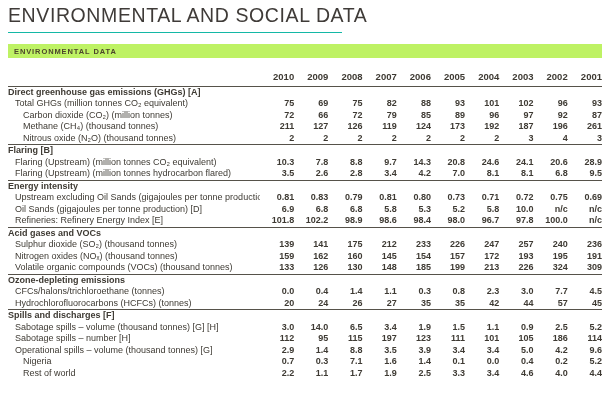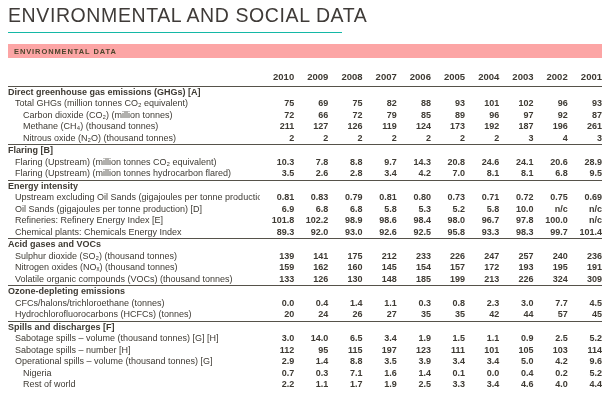--- a/index.html
+++ b/index.html
@@ -60,21 +60,21 @@
     text-align:right;
     font-weight:bold;
   }
 </style>
 </head>
 <body>
 
 <div class="page">
   <h1>ENVIRONMENTAL AND SOCIAL DATA</h1>
 
-  <div class="banner" style="background: #fca5a5;">
+  <div class="banner" style="background: #bef264;">
     <span>ENVIRONMENTAL DATA</span>
   </div>
 
   <table>
     <colgroup>
       <col class="label-col">
       <col>
         <col>
         <col>
         <col>
@@ -220,33 +220,20 @@
           <td class="val">102.2</td>
           <td class="val">98.9</td>
           <td class="val">98.6</td>
           <td class="val">98.4</td>
           <td class="val">98.0</td>
           <td class="val">96.7</td>
           <td class="val">97.8</td>
           <td class="val">100.0</td>
           <td class="val">n/c</td>
         </tr>
-        <tr>
-          <td class="label indent1">Chemical plants: Chemicals Energy Index</td>
-          <td class="val">89.3</td>
-          <td class="val">92.0</td>
-          <td class="val">93.0</td>
-          <td class="val">92.6</td>
-          <td class="val">92.5</td>
-          <td class="val">95.8</td>
-          <td class="val">93.3</td>
-          <td class="val">98.3</td>
-          <td class="val">99.7</td>
-          <td class="val">101.4</td>
-        </tr>
         <tr class="section-row">
           <td colspan="11">Acid gases and VOCs</td>
         </tr>
         <tr>
           <td class="label indent1">Sulphur dioxide (SO₂) (thousand tonnes)</td>
           <td class="val">139</td>
           <td class="val">141</td>
           <td class="val">175</td>
           <td class="val">212</td>
           <td class="val">233</td>
@@ -330,21 +317,21 @@
         <tr>
           <td class="label indent1">Sabotage spills – number [H]</td>
           <td class="val">112</td>
           <td class="val">95</td>
           <td class="val">115</td>
           <td class="val">197</td>
           <td class="val">123</td>
           <td class="val">111</td>
           <td class="val">101</td>
           <td class="val">105</td>
-          <td class="val">103</td>
+          <td class="val">186</td>
           <td class="val">114</td>
         </tr>
         <tr>
           <td class="label indent1">Operational spills – volume (thousand tonnes) [G]</td>
           <td class="val">2.9</td>
           <td class="val">1.4</td>
           <td class="val">8.8</td>
           <td class="val">3.5</td>
           <td class="val">3.9</td>
           <td class="val">3.4</td>

